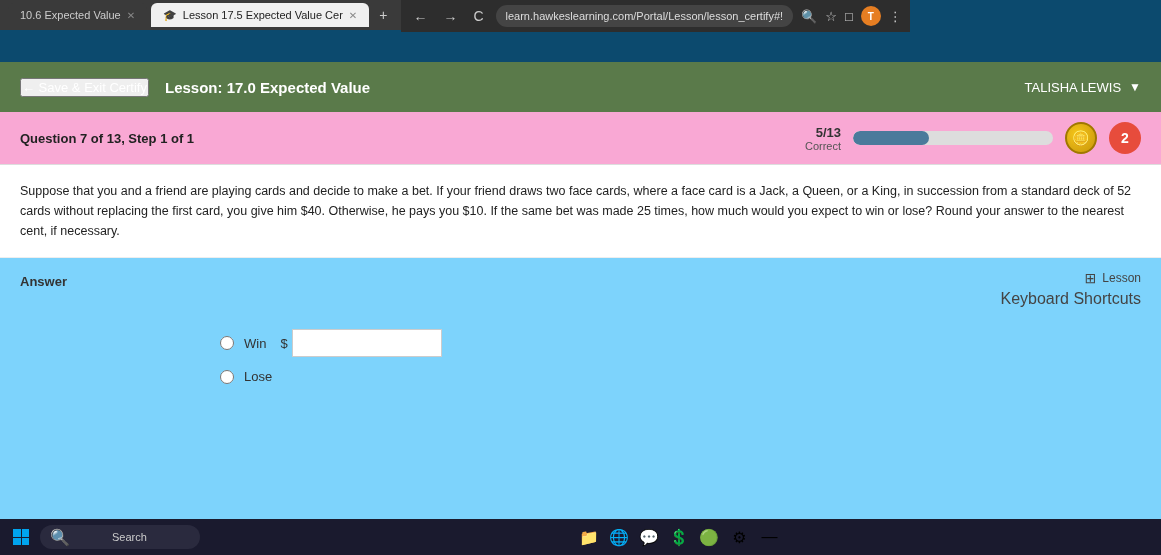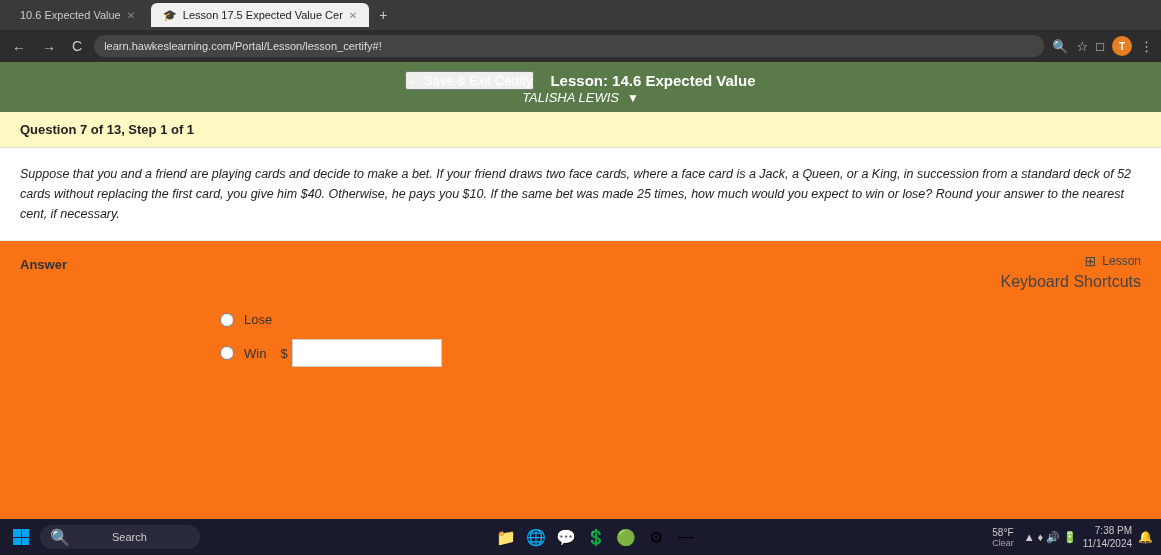--- a/index.html
+++ b/index.html
@@ -10,21 +10,21 @@
       background: #5a6e4a;
       overflow: hidden;
       position: relative;
     }
 
     
     .browser-chrome {
       background: #0c4a6e;
       height: 62px;
       display: flex;
-      flex-direction: column;
+      flex-direction: row;
     }
     .tab-bar {
       display: flex;
       align-items: center;
       height: 30px;
       background: #3a3a3a;
       padding: 0 8px;
       gap: 4px;
     }
     .tab {
@@ -107,21 +107,20 @@
     }
 
     
     .app-header {
       background: #5a7a4a;
       height: 50px;
       display: flex;
       align-items: center;
       padding: 9px 20px;
       justify-content: space-between;
-      flex-direction: column;
     }
     .header-left {
       display: flex;
       align-items: center;
       gap: 16px;
     }
     .back-btn {
       display: flex;
       align-items: center;
       gap: 6px;
@@ -132,21 +131,20 @@
     }
     .lesson-title {
       color: white;
       font-size: 15px;
       font-weight: bold;
     }
     .header-right {
       display: flex;
       align-items: center;
       gap: 8px;
-      font-style: italic;
     }
     .user-name {
       color: white;
       font-size: 13px;
       font-weight: 500;
     }
     .dropdown-arrow {
       color: white;
       font-size: 12px;
     }
@@ -159,21 +157,21 @@
       flex-direction: column;
       overflow: hidden;
     }
 
     
     .question-header {
       display: flex;
       align-items: center;
       justify-content: space-between;
       padding: 10px 20px;
-      background: #fef9c3;
+      background: #f9a8d4;
       border-bottom: 1px solid #ddd;
     }
     .question-label {
       font-size: 13px;
       font-weight: bold;
       color: #222;
     }
     .progress-area {
       display: flex;
       align-items: center;
@@ -228,28 +226,27 @@
     }
 
     
     .question-body {
       padding: 16px 20px;
       background: white;
       font-size: 12.5px;
       line-height: 1.6;
       color: #222;
       border-bottom: 1px solid #eee;
-      font-style: italic;
     }
 
     
     .answer-section {
       flex: 1;
       padding: 16px 20px;
-      background: #f97316;
+      background: #7dd3fc;
       position: relative;
     }
     .answer-label {
       font-size: 13px;
       font-weight: bold;
       color: #333;
       margin-bottom: 8px;
     }
     .keypad-area {
       position: absolute;
@@ -445,60 +442,71 @@
       <span>⋮</span>
     </div>
   </div>
 </div>
 
 <div class="app-container">
 
   <div class="app-header">
     <div class="header-left">
       <button class="back-btn">← Save &amp; Exit Certify</button>
-      <span class="lesson-title">Lesson: 14.6 Expected Value</span>
+      <span class="lesson-title">Lesson: 17.0 Expected Value</span>
     </div>
     <div class="header-right">
       <span class="user-name">TALISHA LEWIS</span>
       <span class="dropdown-arrow">▼</span>
     </div>
   </div>
 
   <div class="content-area">
 
     <div class="question-header">
       <span class="question-label">Question 7 of 13, Step 1 of 1</span>
+      <div class="progress-area">
+        <div class="progress-text">
+          <div class="progress-fraction">5/13</div>
+          <div class="progress-correct">Correct</div>
+        </div>
+        <div class="progress-bar-container">
+          <div class="progress-bar-fill" style="width: 38%"></div>
+        </div>
+        <div class="coin-icon">🪙</div>
+        <div class="lives-badge">2</div>
+      </div>
     </div>
 
     <div class="question-body">Suppose that you and a friend are playing cards and decide to make a bet. If your friend draws two face cards, where a face card is a Jack, a Queen, or a King, in succession from a standard deck of 52 cards without replacing the first card, you give him $40. Otherwise, he pays you $10. If the same bet was made 25 times, how much would you expect to win or lose? Round your answer to the nearest cent, if necessary.</div>
 
     <div class="answer-section">
       <div class="answer-label">Answer</div>
 
       <div class="keypad-area">
         <div class="keypad-btn">
           <span class="keypad-icon">⊞</span>
           <span>Lesson</span>
         </div>
         <div class="keyboard-shortcuts-text">Keyboard Shortcuts</div>
       </div>
 
       <div class="radio-group">
-        <div class="radio-row">
-          <input type="radio" class="radio-input" name="winlose" id="lose-radio" style="">
-          <label class="radio-label" for="lose-radio">Lose</label>
-        </div>
         <div class="radio-row">
           <input type="radio" class="radio-input" name="winlose" id="win-radio" style="">
           <label class="radio-label" for="win-radio">Win</label>
           <div class="dollar-input-group">
             <span class="dollar-sign">$</span>
             <input type="text" class="dollar-input" style="">
           </div>
         </div>
+        <div class="radio-row">
+          <input type="radio" class="radio-input" name="winlose" id="lose-radio" style="">
+          <label class="radio-label" for="lose-radio">Lose</label>
+        </div>
       </div>
     </div>
   </div>
 </div>
 
 <div class="taskbar">
   <div class="taskbar-start">
     <div class="win-logo">
       <span></span>
         <span></span>
@@ -512,25 +520,13 @@
   </div>
   <div class="taskbar-center">
     <div class="taskbar-icon">📁</div>
     <div class="taskbar-icon">🌐</div>
     <div class="taskbar-icon">💬</div>
     <div class="taskbar-icon">💲</div>
     <div class="taskbar-icon">🟢</div>
     <div class="taskbar-icon">⚙</div>
     <div class="taskbar-icon">—</div>
   </div>
-  <div class="taskbar-right">
-    <div class="weather-info">
-      <span class="weather-temp">58°F</span>
-      <span class="weather-desc">Clear</span>
-    </div>
-    <span style="color:#ccc;font-size:11px;">▲ ♦ 🔊 🔋</span>
-    <div class="taskbar-time">
-      <div>7:38 PM</div>
-      <div>11/14/2024</div>
-    </div>
-    <span style="color:#ccc;font-size:12px;">🔔</span>
-  </div>
 </div>
 
 </body></html>

